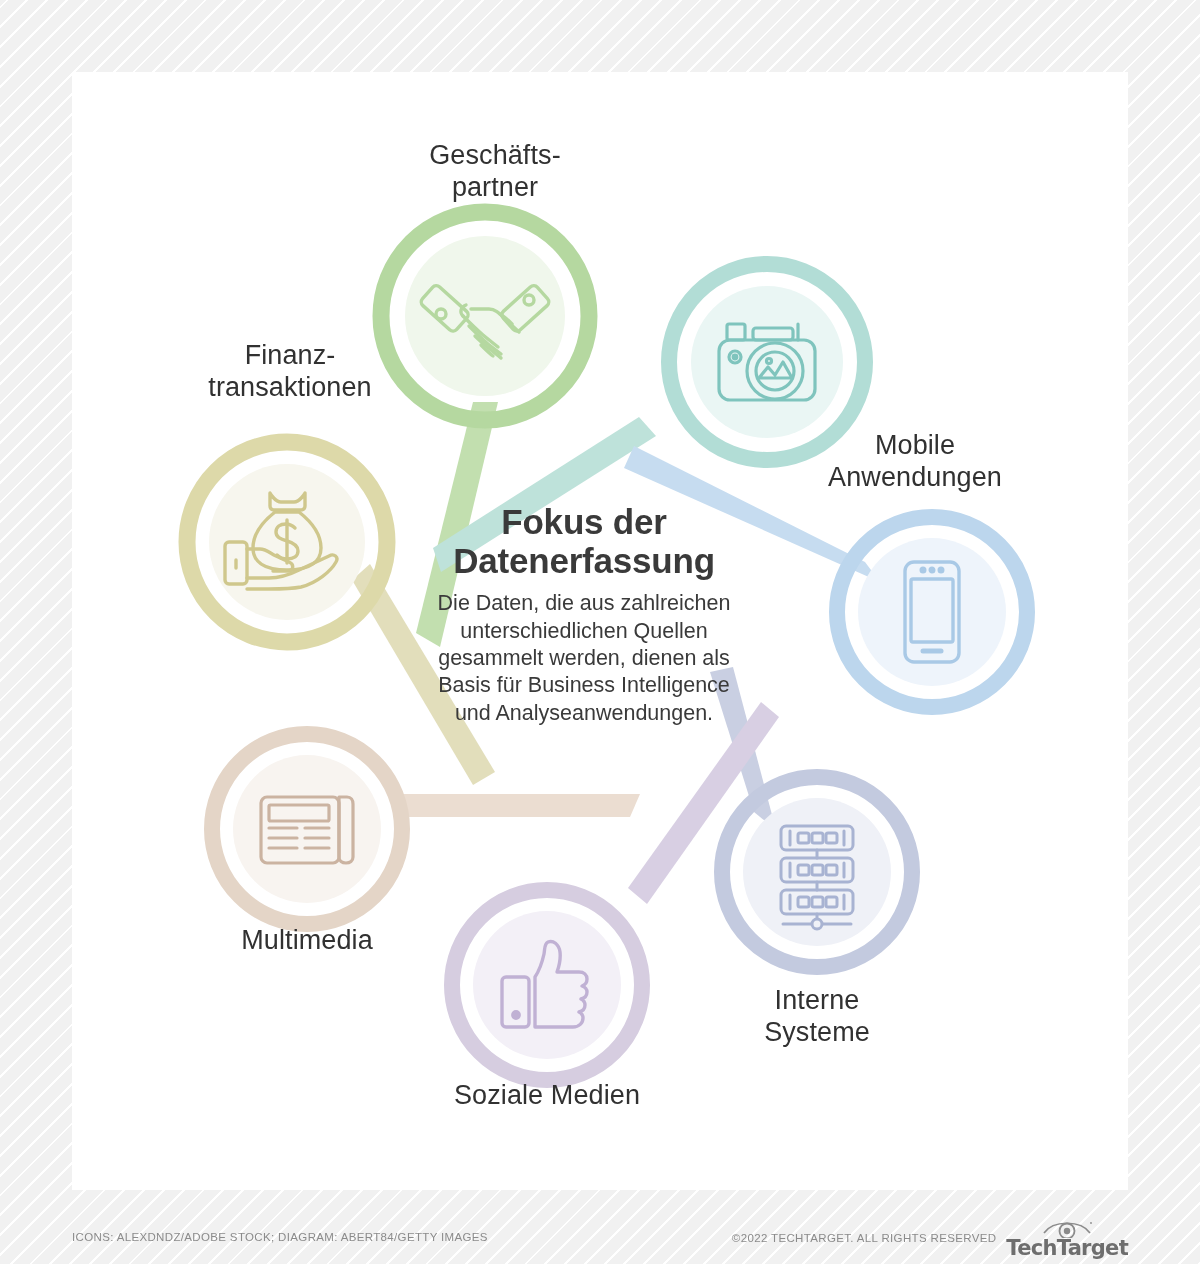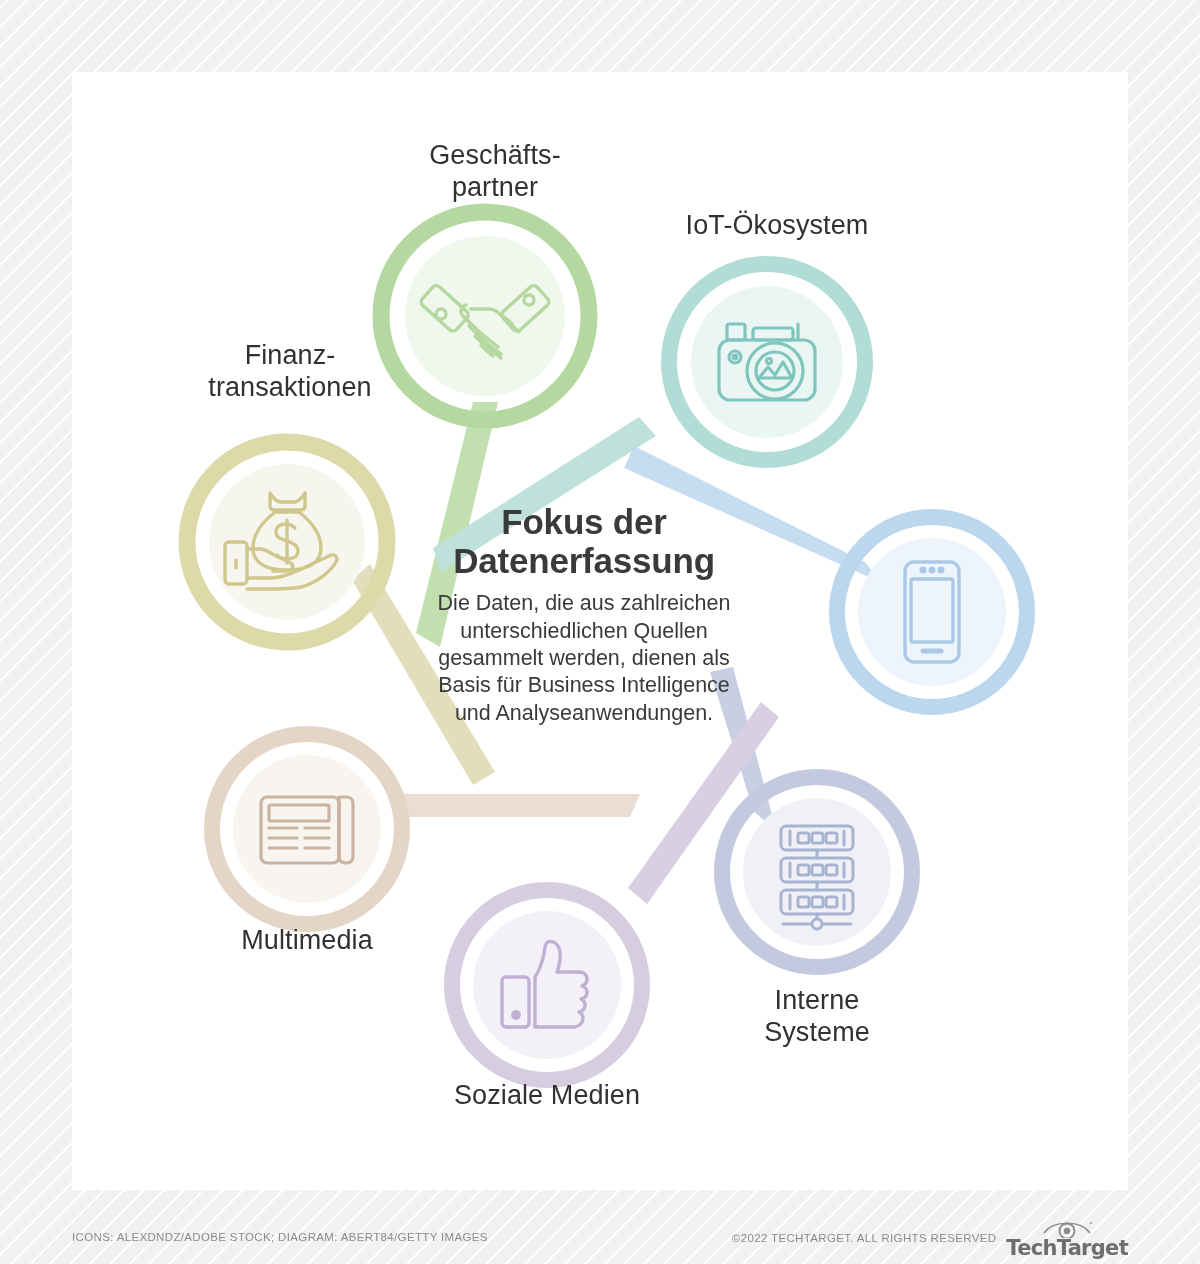--- a/index.html
+++ b/index.html
@@ -284,22 +284,23 @@
         <path d="M-40,7 L-27,7 C-21,7 -17,11 -11,14 L2,20 C7,22 7,28 2,29 L-14,29"></path>
         <path d="M-40,36 L-18,36 C-8,36 2,33 12,28 L42,14 C47,11 52,15 49,20
                  C44,29 30,41 14,45 C4,47 -6,47 -18,47 L-40,47"></path>
       </g>
     </g>
   </svg>
 
   <div class="node-label" style="left:345px; top:140px; width:300px;">Geschäfts-
 partner</div>
 
-  <div class="node-label" style="left:622px; top:210px; width:310px;">IoT-Ökosystem</div>
-
+
+  <div class="node-label" style="left:790px; top:430px; width:250px;">Mobile
+Anwendungen</div>
 
   <div class="node-label" style="left:692px; top:985px; width:250px;">Interne
 Systeme</div>
 
   <div class="node-label" style="left:397px; top:1080px; width:300px;">Soziale Medien</div>
 
   <div class="node-label" style="left:182px; top:925px; width:250px;">Multimedia</div>
 
   <div class="node-label" style="left:155px; top:340px; width:270px;">Finanz-
 transaktionen</div>

